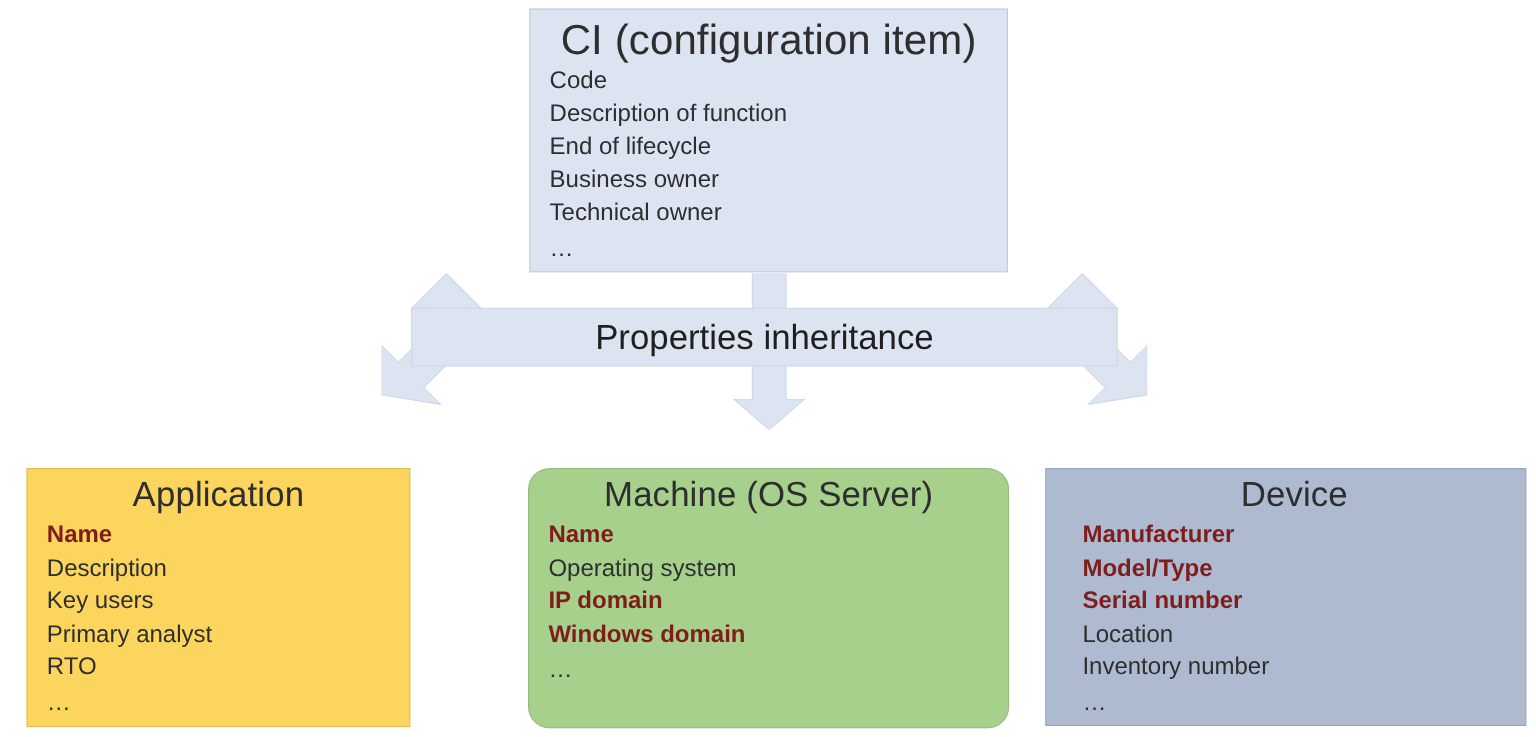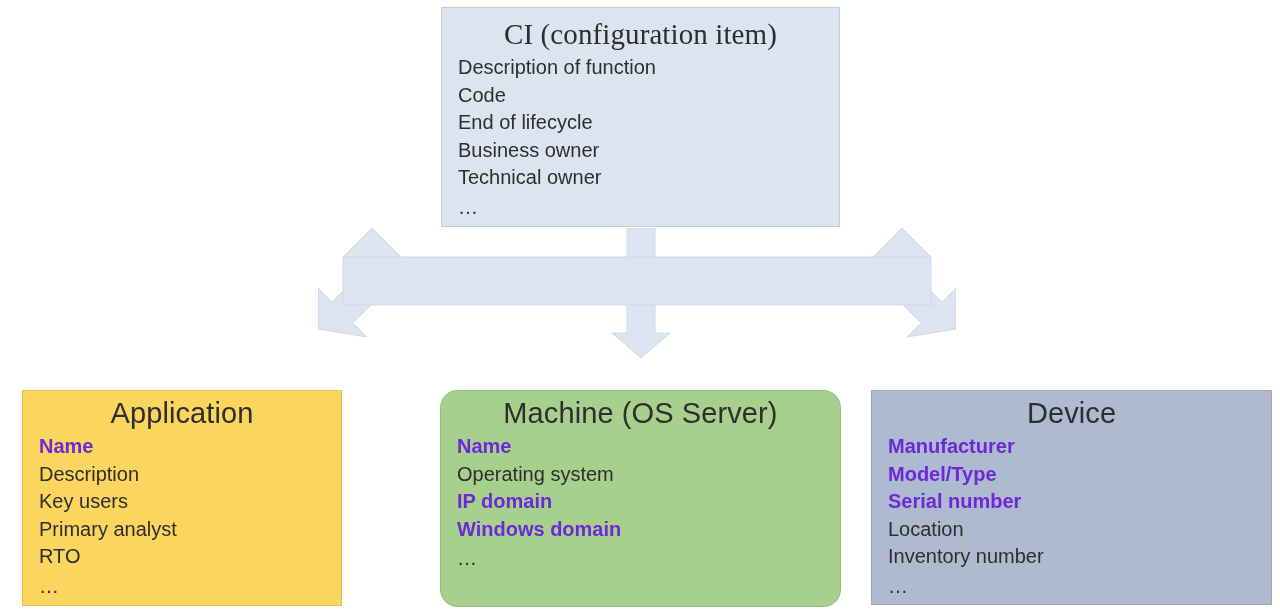--- a/index.html
+++ b/index.html
@@ -43,37 +43,37 @@
     padding: 0 0 0 16px;
     list-style: none;
   }
   .box-list li {
     font-size: 20px;
     line-height: 27.5px;
     color: #2e2e2e;
     white-space: nowrap;
   }
   .box-list li.hl {
-    color: #6d28d9;
+    color: #7f1d1d;
     font-weight: bold;
   }
   .box-list li.ell {
     font-size: 20px;
     line-height: 30px;
   }
 
   
   #ci-box {
     left: 441px;
     top: 7px;
     width: 399px;
     height: 220px;
     background: #dce3f1;
   }
-  #ci-box .box-title { font-size: 29px; line-height: 40px; padding-top: 6px; font-family: Liberation Serif, serif; }
+  #ci-box .box-title { font-size: 35px; line-height: 40px; padding-top: 6px; }
   #ci-box .box-list { padding-left: 16px; }
 
   
   #app-box {
     left: 22px;
     top: 390px;
     width: 320px;
     height: 216px;
     background: #fcd55f;
   }
@@ -84,20 +84,21 @@
     height: 217px;
     background: #a8d08d;
     border-radius: 18px;
   }
   #device-box {
     left: 871px;
     top: 390px;
     width: 401px;
     height: 215px;
     background: #aebacf;
+    padding-left: 14px;
   }
   #app-box .box-title,
   #machine-box .box-title,
   #device-box .box-title {
     font-size: 29px;
     line-height: 39px;
     padding-top: 3px;
   }
 
   
@@ -127,22 +128,22 @@
   }
 </style>
 </head>
 <body>
 
 <div class="stage">
 
   <div class="box" id="ci-box">
     <div class="box-title">CI (configuration item)</div>
     <ul class="box-list">
+      <li>Code</li>
       <li>Description of function</li>
-      <li>Code</li>
       <li>End of lifecycle</li>
       <li>Business owner</li>
       <li>Technical owner</li>
       <li class="ell">…</li>
     </ul>
   </div>
 
   <div id="inherit-arrow">
     <svg viewBox="0 0 638 130" xmlns="http://www.w3.org/2000/svg" aria-hidden="true">
 
@@ -155,20 +156,21 @@
         <polygon points="638,101 589,109 603,95 574,66 595,45 624,74 638,60"></polygon>
 
         <rect x="309" y="0" width="28" height="32"></rect>
 
         <rect x="25" y="29" width="588" height="48"></rect>
 
         <polygon points="309,77 337,77 337,105 352,105 323,130 294,105 309,105"></polygon>
       </g>
     </svg>
   </div>
+  <div id="inherit-label">Properties inheritance</div>
 
   <div class="box" id="app-box">
     <div class="box-title">Application</div>
     <ul class="box-list">
       <li class="hl">Name</li>
       <li>Description</li>
       <li>Key users</li>
       <li>Primary analyst</li>
       <li>RTO</li>
       <li class="ell">…</li>

